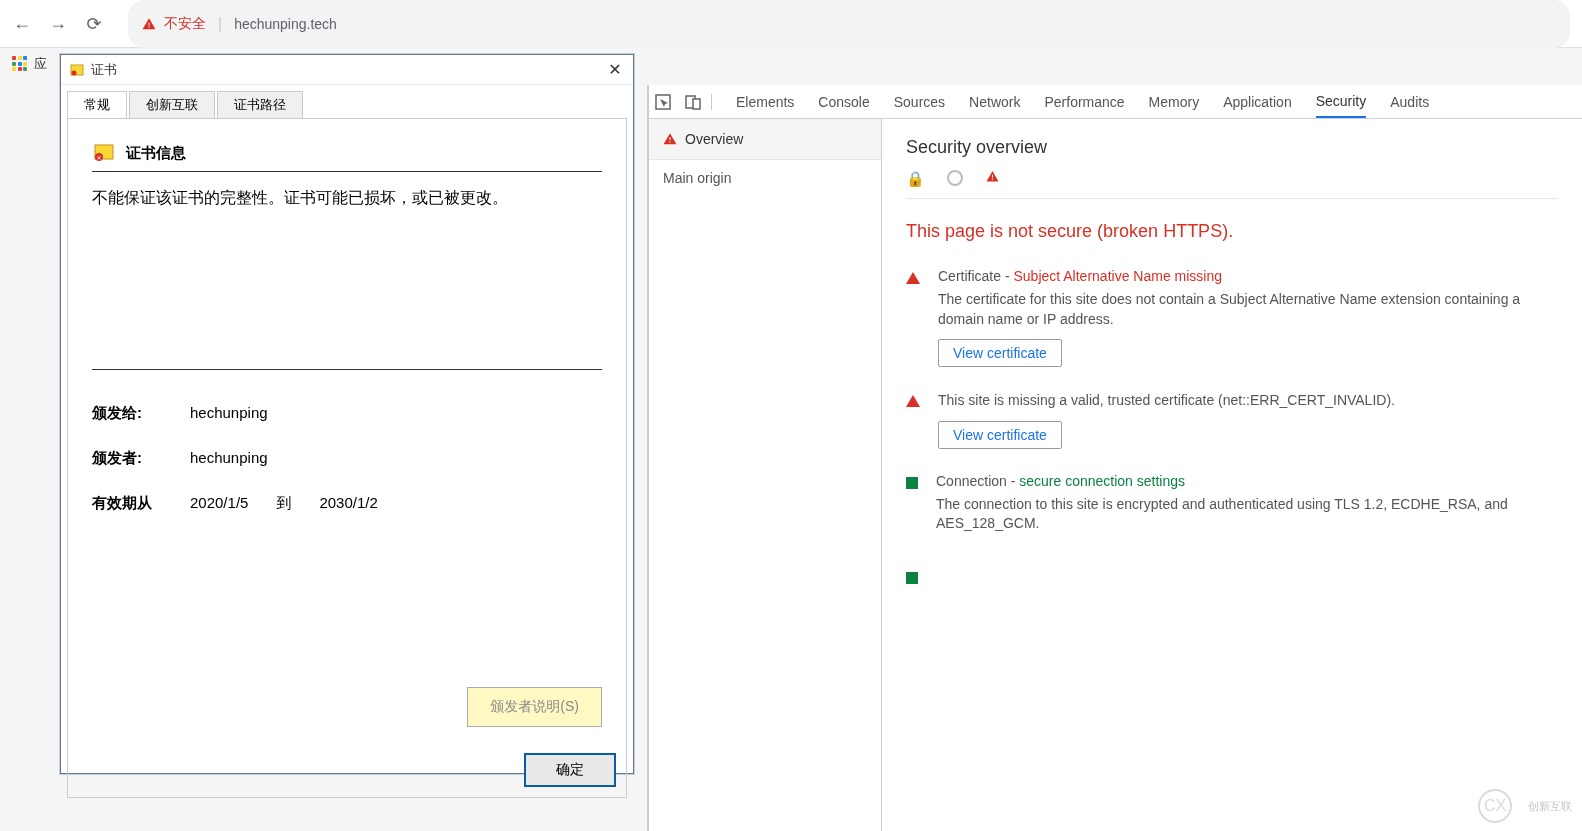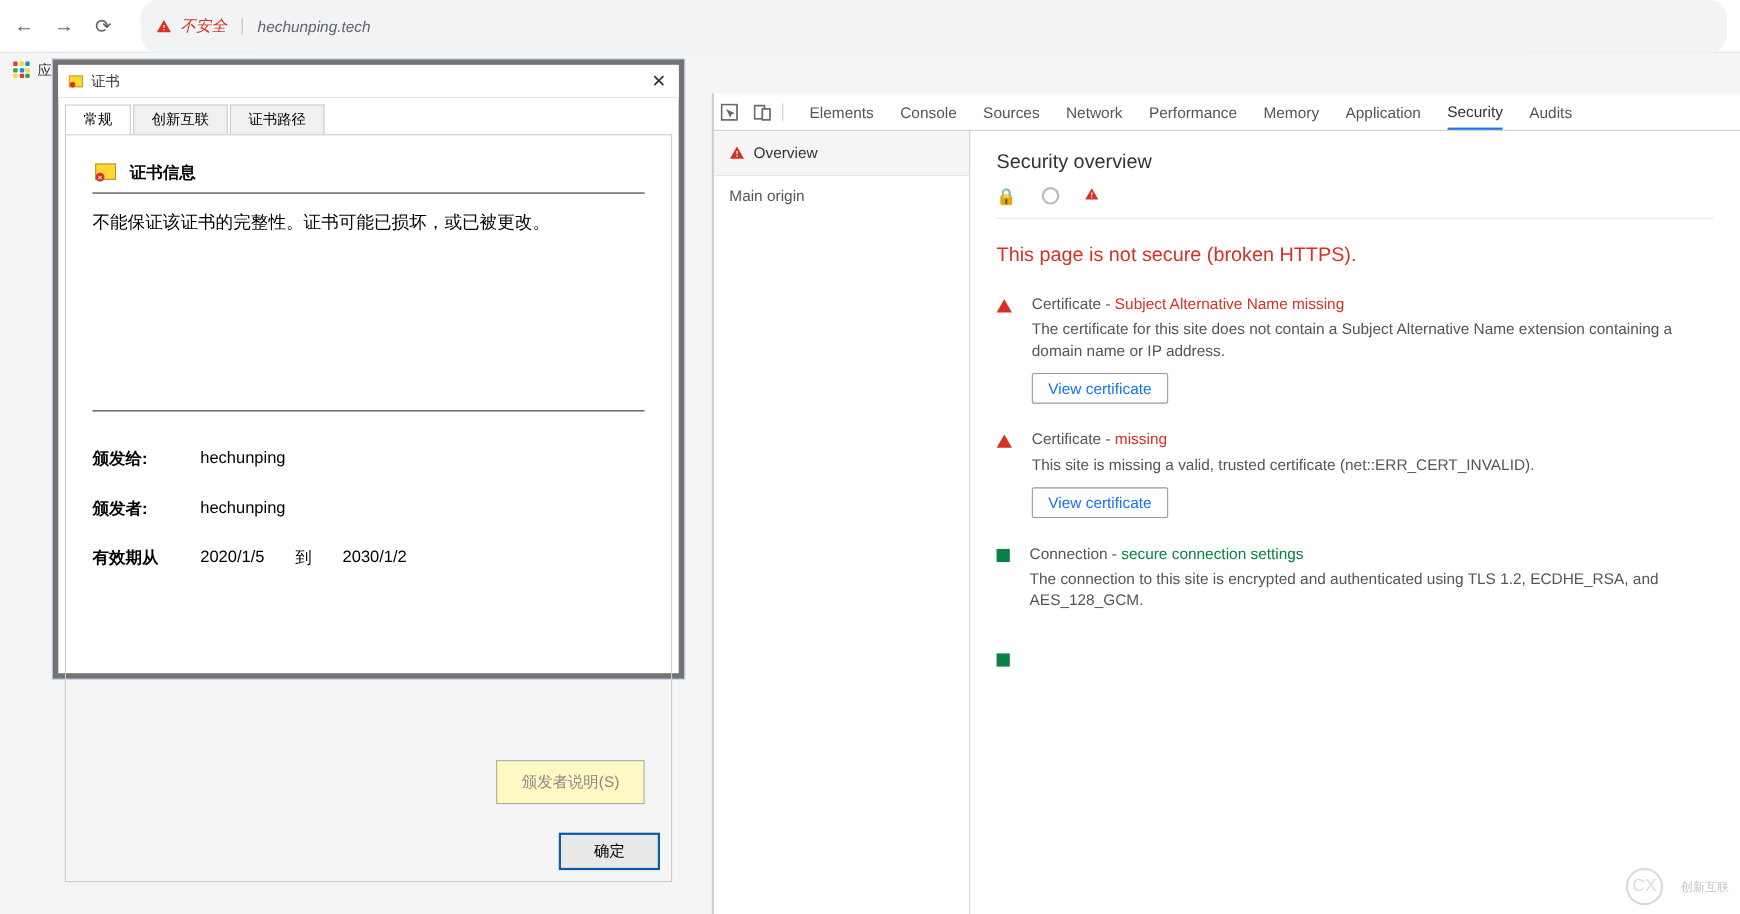--- a/index.html
+++ b/index.html
@@ -1,29 +1,29 @@
 <!DOCTYPE html>
 <html><head>
   <meta charset="utf-8">
   <style>
     * { margin: 0; padding: 0; box-sizing: border-box; font-family: -apple-system, BlinkMacSystemFont, "Segoe UI", Arial, sans-serif; }
     body { width: 1582px; height: 831px; background: #f5f5f5; overflow: hidden; position: relative; }
 
     
     .browser-bar { display: flex; align-items: center; height: 48px; background: #fff; border-bottom: 1px solid #e0e0e0; padding: 0 12px; gap: 16px; }
     .nav-btn { width: 20px; height: 20px; display: flex; align-items: center; justify-content: center; color: #5f6368; cursor: pointer; font-size: 18px; }
-    .address-bar { display: flex; align-items: center; flex: 1; height: 48px; background: #f1f3f4; border-radius: 16px; padding: 0 14px; gap: 8px; margin-left: 8px; font-style: italic; }
+    .address-bar { display: flex; align-items: center; flex: 1; height: 48px; background: #f1f3f4; border-radius: 16px; padding: 0 14px; gap: 8px; margin-left: 8px; }
     .not-secure { color: #d93025; font-size: 14px; }
     .url-text { color: #5f6368; font-size: 14px; }
     .bookmarks-bar { height: 32px; display: flex; align-items: center; padding: 0 12px; gap: 6px; font-size: 13px; color: #333; }
     .apps-icon { width: 16px; height: 16px; display: grid; grid-template-columns: repeat(3,1fr); gap: 1px;}
     .apps-icon div { width: 4px; height: 4px; border-radius: 1px; }
 
     
-    .cert-dialog { position: absolute; left: 48px; top: 54px; width: 574px; height: 563px; background: #fff; border: 5px solid #737373; box-shadow: 0 0 0 1px rgba(30,136,229,0.3); }
+    .cert-dialog { position: absolute; left: 60px; top: 54px; width: 574px; height: 720px; background: #fff; border: 1px solid #737373; box-shadow: 0 0 0 1px rgba(30,136,229,0.3); }
     .cert-titlebar { height: 30px; display: flex; align-items: center; justify-content: space-between; padding: 0 6px 0 8px; background: #fff; border-bottom: 1px solid #e8e8e8; }
     .cert-title-left { display: flex; align-items: center; gap: 6px; font-size: 13px; color: #333; }
     .cert-title-icon { width: 16px; height: 16px; display: inline-block; }
     .cert-close { width: 24px; height: 24px; display: flex; align-items: center; justify-content: center; font-size: 16px; color: #333; cursor: pointer; }
     .cert-tabs { display: flex; padding: 6px 6px 0 6px; gap: 2px; }
     .cert-tab { padding: 4px 16px; font-size: 13px; background: #f0f0f0; border: 1px solid #ccc; border-bottom: none; cursor: pointer; }
     .cert-tab.active { background: #fff; position: relative; z-index: 2; }
     .cert-body { margin: 0 6px 6px 6px; border: 1px solid #ccc; height: 680px; padding: 16px 24px; position: relative; }
     .cert-info-head { display: flex; align-items: center; gap: 10px; padding: 6px 0; border-bottom: 1px solid #333; margin-bottom: 14px; }
     .cert-info-head-label { font-size: 15px; font-weight: bold; }
@@ -190,21 +190,21 @@
           </svg>
       </div>
       <div class="sec-headline">This page is not secure (broken HTTPS).</div>
       <div id="blocks">
           <div class="sec-block">
             <div class="sec-mark tri-red"></div>
             <div><div class="sec-block-title">Certificate - <span class="red">Subject Alternative Name missing</span></div><div class="sec-block-desc">The certificate for this site does not contain a Subject Alternative Name extension containing a domain name or IP address.</div><button class="view-cert-btn">View certificate</button></div>
           </div>
           <div class="sec-block">
             <div class="sec-mark tri-red"></div>
-            <div><div class="sec-block-title">Certificate - <span class="red">missing</span></div><div class="sec-block-desc">This site is missing a valid, trusted certificate (net::ERR_CERT_INVALID).</div><button class="view-cert-btn">View certificate</button></div>
+            <div><div class="sec-block-desc">This site is missing a valid, trusted certificate (net::ERR_CERT_INVALID).</div><button class="view-cert-btn">View certificate</button></div>
           </div>
           <div class="sec-block">
             <div class="sec-mark sq-green"></div>
             <div>
               <div class="sec-block-title">Connection - <span class="green">secure connection settings</span></div>
               <div class="sec-block-desc">The connection to this site is encrypted and authenticated using TLS 1.2, ECDHE_RSA, and AES_128_GCM.</div>
             </div>
           </div>
           <div class="sec-block">
             <div class="sec-mark sq-green"></div>

